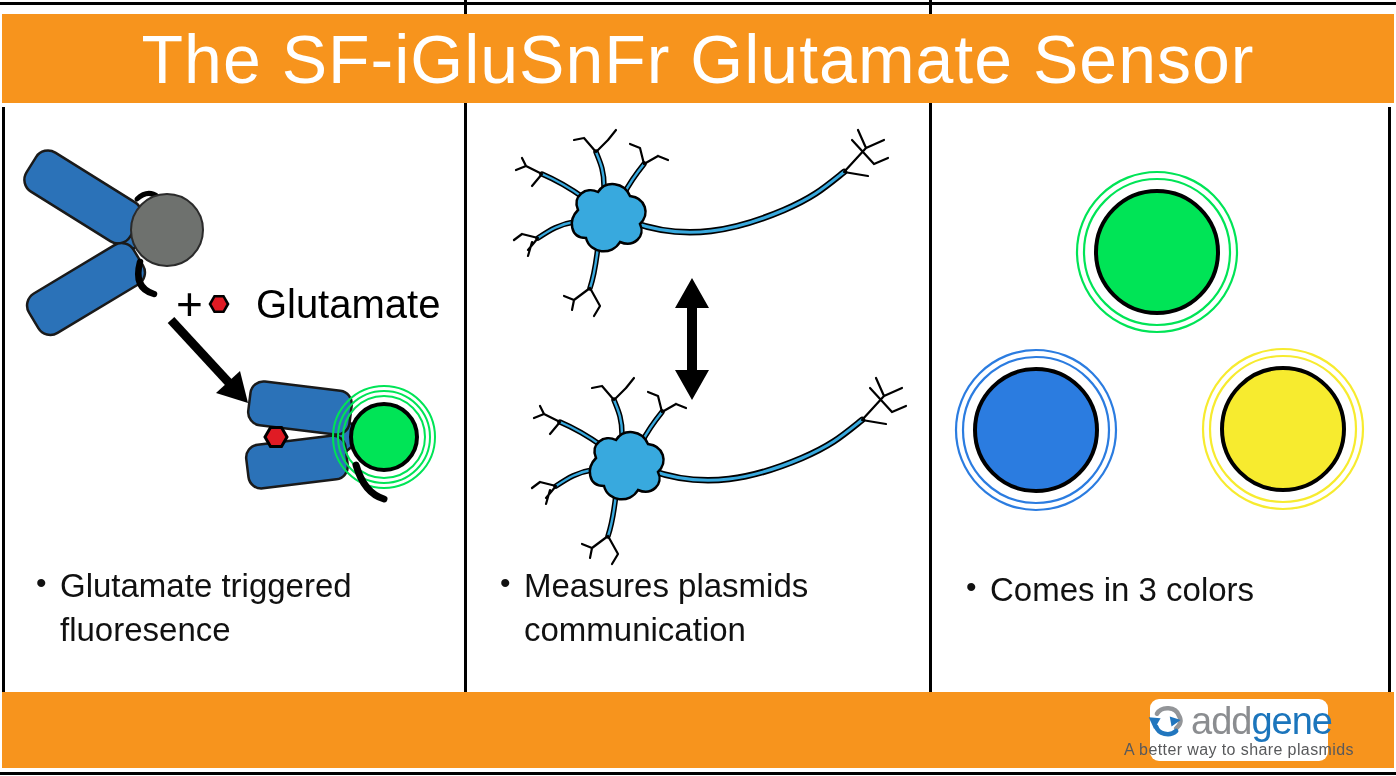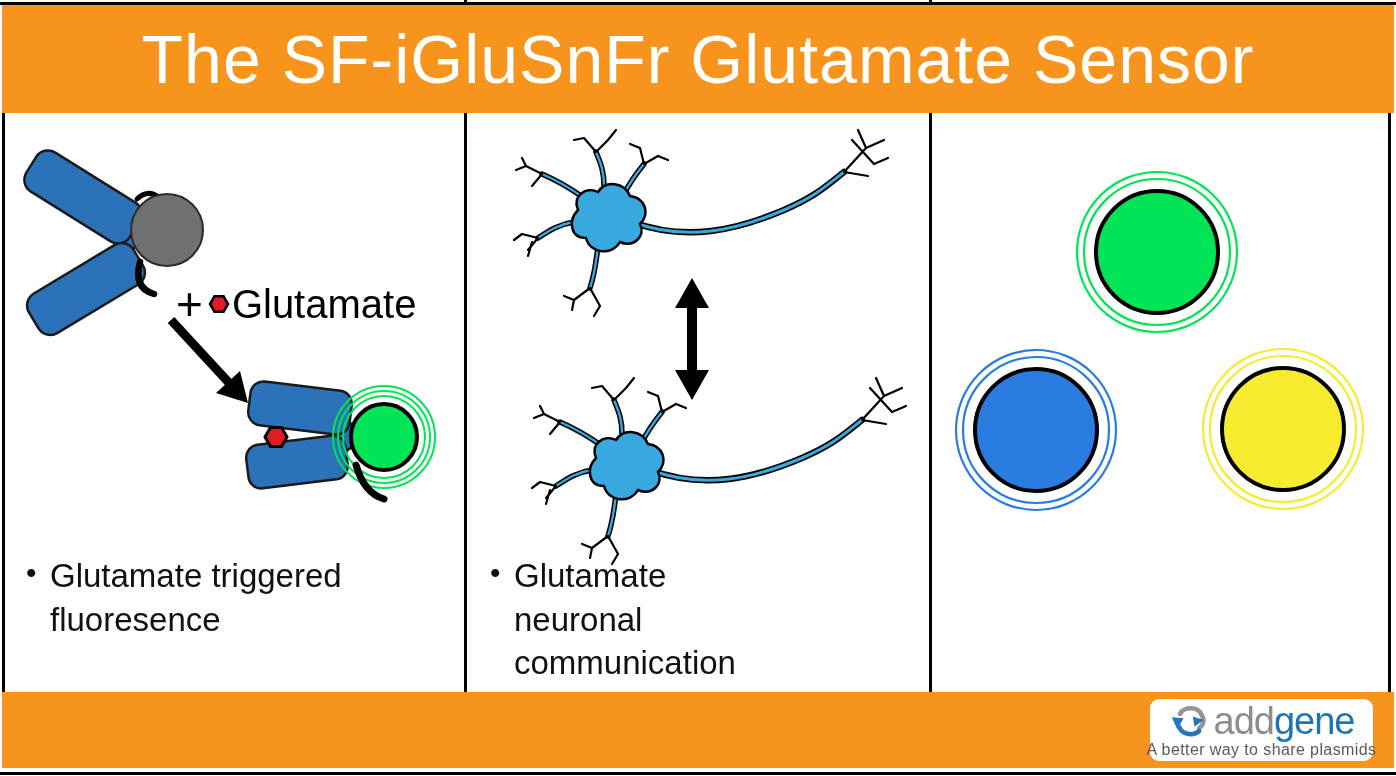--- a/index.html
+++ b/index.html
@@ -7,43 +7,43 @@
     position:relative;width:1396px;height:776px;background:#ffffff;
     font-family:"Liberation Sans",sans-serif;overflow:hidden;
   }
   
   .top-border{position:absolute;left:0;top:2px;width:1396px;height:3px;background:#000;}
   .bottom-border{position:absolute;left:0;top:772px;width:1396px;height:3px;background:#000;}
   .divider{position:absolute;top:0;width:3px;height:692px;background:#000;}
   .side-border{position:absolute;top:107px;width:3px;height:585px;background:#000;}
   
   .header-band{
-    position:absolute;left:2px;top:5px;width:1392px;height:108px;background:#F7941D;
+    position:absolute;left:2px;top:14px;width:1392px;height:89px;background:#F7941D;
     display:flex;align-items:center;justify-content:center;
   }
   .header-band h1{
     margin:0;color:#fff;font-size:68px;font-weight:normal;letter-spacing:1px;white-space:nowrap;
   }
   .footer-band{position:absolute;left:2px;top:692px;width:1392px;height:76px;background:#F7941D;}
   
   .panel-art{position:absolute;top:107px;height:585px;}
   
-  ul.bullets{position:absolute;margin:2px;padding:0;list-style:none;font-size:33px;line-height:1.32;color:#111;}
+  ul.bullets{position:absolute;margin:12px;padding:0;list-style:none;font-size:33px;line-height:1.32;color:#111;}
   ul.bullets li{position:relative;padding-left:20px;margin:0 0 2px 0;}
   ul.bullets li::before{content:"\2022";position:absolute;left:-4px;top:-1px;font-size:30px;}
   
   .reaction-label{
     position:absolute;left:176px;top:281px;display:flex;align-items:center;color:#000;
   }
   .reaction-label .plus{font-size:46px;line-height:1;margin-right:5px;}
-  .reaction-label .ligand{font-size:40px;line-height:1;}
+  .reaction-label .ligand{font-size:40px;line-height:1;margin-left:24px;}
   .reaction-label svg{margin-right:2px;}
   
   .logo-box{
-    position:absolute;left:1150px;top:699px;width:223px;height:62px;background:#fff;
+    position:absolute;left:1150px;top:699px;width:178px;height:62px;background:#fff;
     border-radius:9px;display:flex;flex-direction:column;align-items:center;justify-content:center;
     padding:16px;box-sizing:border-box;
   }
   .logo-row{display:flex;align-items:center;height:40px;margin-top:1px;}
   .logo-row svg{margin-right:3px;}
   .logo-word{font-size:38px;letter-spacing:-1px;line-height:1;}
   .logo-word .w-add{color:#8B8D90;}
   .logo-word .w-gene{color:#1B75BC;}
   .logo-tagline{font-size:16px;letter-spacing:.4px;color:#58595B;margin-top:1px;white-space:nowrap;}
 </style>
@@ -140,21 +140,21 @@
     <li>Glutamate triggered fluoresence</li>
   </ul>
 
   <svg class="panel-art" style="left:466px" width="466" height="585" viewBox="0 0 466 585">
     <use href="#neuron" x="46" y="11"></use>
     <use href="#neuron" x="64" y="259"></use>
     <polygon points="226,171 209,201 221,201 221,263 209,263 226,293 243,263 231,263 231,201 243,201" fill="#000"></polygon>
   </svg>
 
   <ul class="bullets" style="left:492px;top:552px;width:305px">
-    <li>Glutamate neuronal communication</li>
+    <li>Measures plasmids communication</li>
   </ul>
 
   <svg class="panel-art" style="left:930px" width="464" height="585" viewBox="0 0 464 585">
     <g>
       <g fill="none" stroke="#00E456" stroke-width="2.2">
         <circle cx="227" cy="145" r="73"></circle>
           <circle cx="227" cy="145" r="80"></circle>
       </g>
       <circle cx="227" cy="145" r="61" fill="#00E456" stroke="#000" stroke-width="4"></circle>
     </g>
@@ -167,20 +167,23 @@
     </g>
     <g>
       <g fill="none" stroke="#F7EB2F" stroke-width="2.2">
         <circle cx="353" cy="322" r="73"></circle>
           <circle cx="353" cy="322" r="80"></circle>
       </g>
       <circle cx="353" cy="322" r="61" fill="#F7EB2F" stroke="#000" stroke-width="4"></circle>
     </g>
   </svg>
 
+  <ul class="bullets" style="left:958px;top:556px;width:345px">
+    <li>Comes in 3 colors</li>
+  </ul>
 
   <div class="footer-band"></div>
 
   <div class="logo-box">
     <div class="logo-row">
       <svg width="42" height="38" viewBox="0 0 46 40">
         <path d="M12,12 A13,11 0 0 1 36,14 A13,11 0 0 1 33,28" fill="none" stroke="#939598" stroke-width="5" stroke-linecap="round"></path>
         <path d="M33,31 A13,11 0 0 1 11,26" fill="none" stroke="#2176BE" stroke-width="5" stroke-linecap="round"></path>
         <polygon points="3,16 16,17 9,29" fill="#2176BE"></polygon>
         <polygon points="26,15 38,19 28,26" fill="#2176BE"></polygon>

